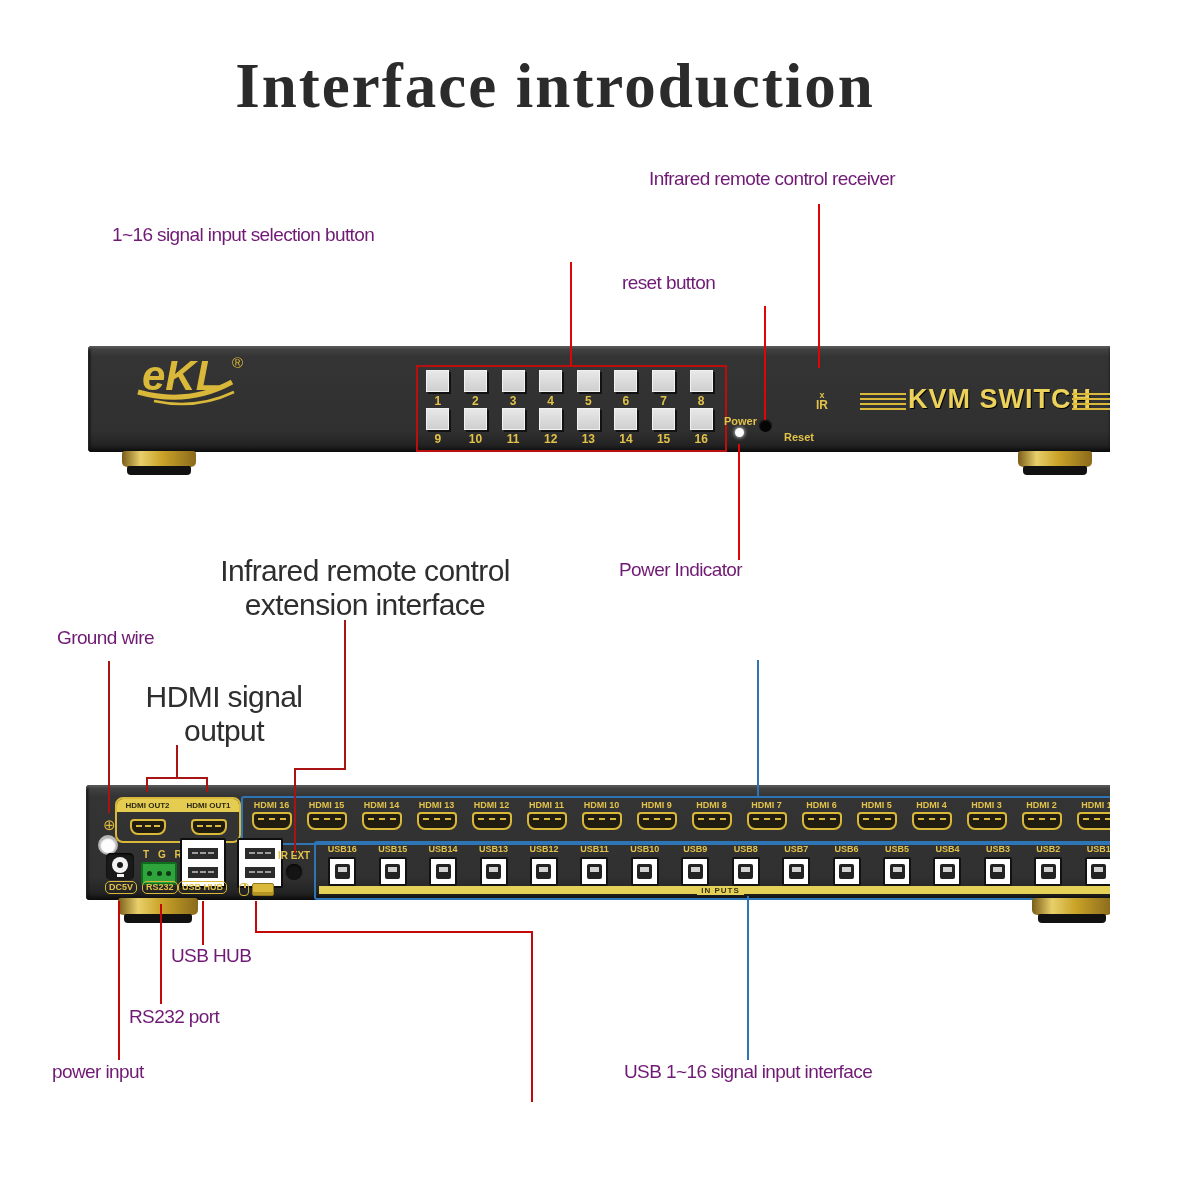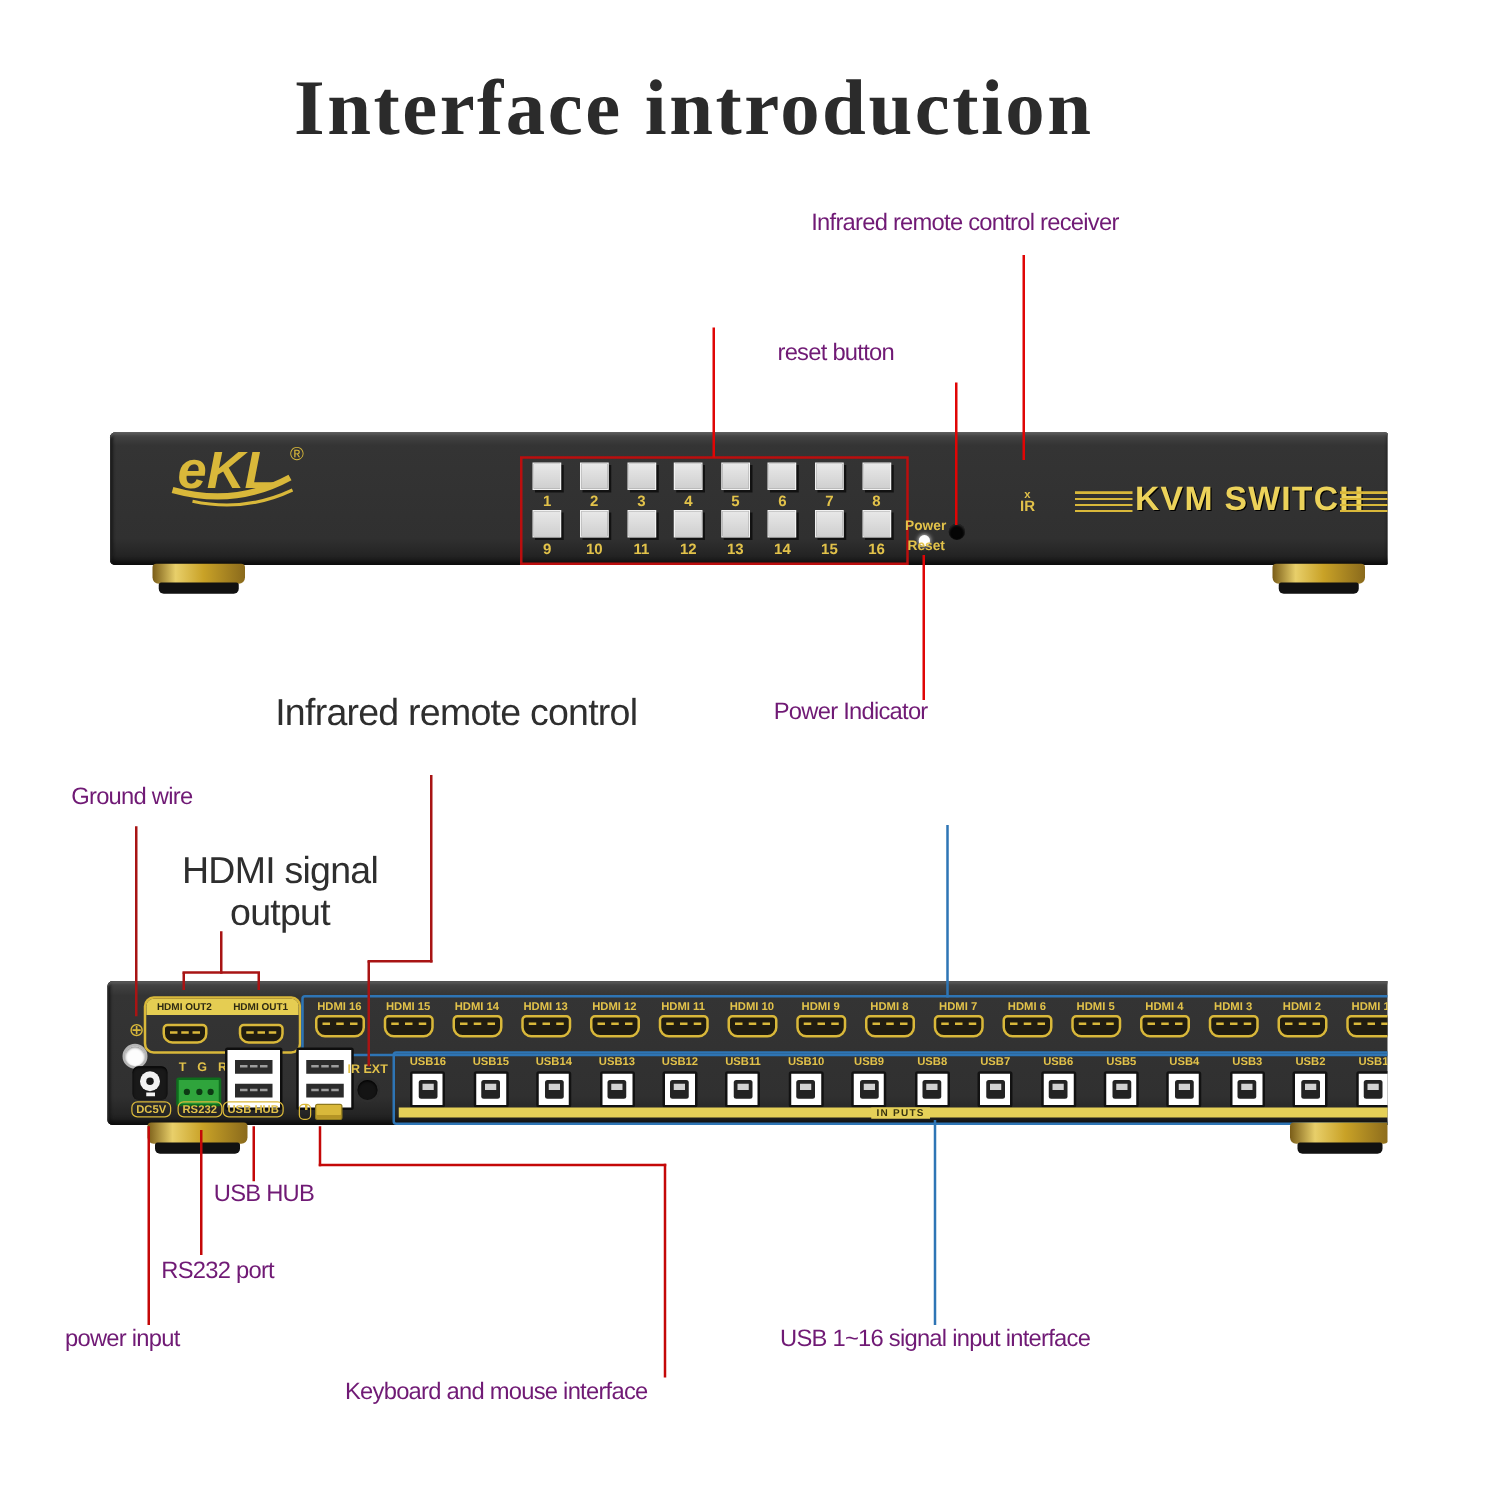--- a/index.html
+++ b/index.html
@@ -71,35 +71,36 @@
   .irx .ir{font-size:12px;font-weight:bold;display:block;}
 </style>
 </head>
 <body>
 
 <div id="canvas">
 
   <div class="title">Interface introduction</div>
 
   <div class="lbl" style="left:649px;top:168px;">Infrared remote control receiver</div>
+  <div class="lbl" style="left:112px;top:224px;">1~16 signal input selection button</div>
   <div class="lbl" style="left:622px;top:272px;">reset button</div>
   <div class="lbl" style="left:619px;top:559px;">Power Indicator</div>
   <div class="lbl2" style="left:170px;top:554px;width:390px;">
     <span>Infrared remote control</span><br>
+    <span>extension interface</span>
   </div>
   <div class="lbl" style="left:57px;top:627px;">Ground wire</div>
   <div class="lbl2" style="left:108px;top:680px;width:232px;">
     <span>HDMI signal</span><br>
     <span>output</span>
   </div>
   <div class="lbl" style="left:171px;top:945px;">USB HUB</div>
   <div class="lbl" style="left:129px;top:1006px;text-align:center;">RS232 port</div>
   <div class="lbl" style="left:52px;top:1061px;">power input</div>
   <div class="lbl" style="left:624px;top:1061px;">USB 1~16 signal input interface</div>
-  <div class="lbl" style="left:276px;top:1103px;">Keyboard and mouse interface</div>
 
   <div class="device" style="left:88px;top:346px;width:1024px;height:106px;">
 
     <svg style="position:absolute;left:42px;top:4px;" width="130" height="62" viewBox="0 0 130 62">
       <text x="12" y="40" font-family="Liberation Sans, sans-serif" font-size="42" font-weight="bold" font-style="italic" fill="#d9b83a">eKL</text>
       <text x="102" y="18" font-family="Liberation Sans, sans-serif" font-size="15" fill="#d9b83a">®</text>
       <path d="M8 42 Q 58 56 102 32" stroke="#d9b83a" stroke-width="5" fill="none"></path>
       <path d="M24 51 Q 66 60 104 42" stroke="#d9b83a" stroke-width="2.5" fill="none"></path>
     </svg>
 
@@ -167,21 +168,21 @@
         </div>
         <div class="btn-cell">
           <div class="btn-sq"></div>
           <div class="btn-num">16</div>
         </div>
       </div>
 
     <div class="tinylbl" style="left:636px;top:69px;">Power</div>
     <div class="led" style="left:647px;top:82px;"></div>
     <div class="reset-dot" style="left:671px;top:73px;"></div>
-    <div class="tinylbl" style="left:638px;top:85px;">Reset</div>
+    <div class="tinylbl" style="left:696px;top:85px;">Reset</div>
 
     <div class="irx" style="left:724px;top:44px;width:20px;">
       <span class="x">x</span>
       <span class="ir">IR</span>
     </div>
 
     <div class="stripes" style="left:772px;top:47px;width:46px;"></div>
     <div class="kvm" style="left:820px;top:38px;width:162px;">KVM SWITCH</div>
     <div class="stripes" style="left:984px;top:47px;width:48px;"></div>
   </div>

